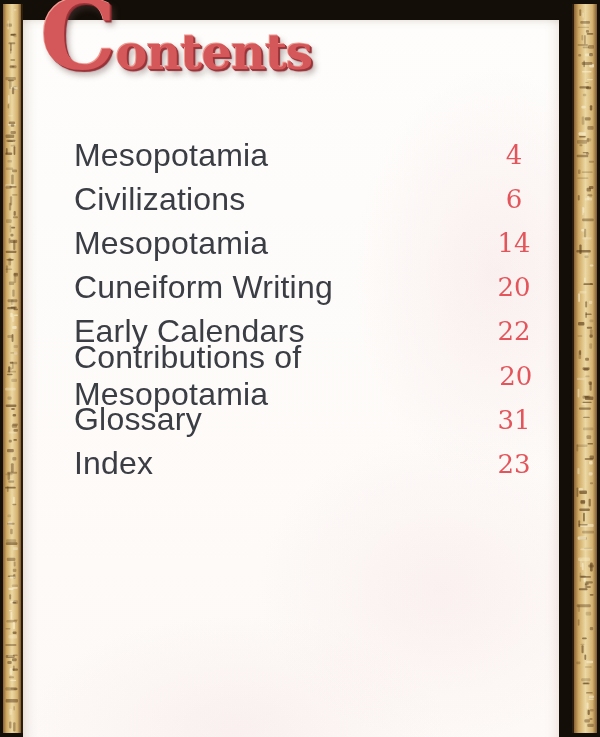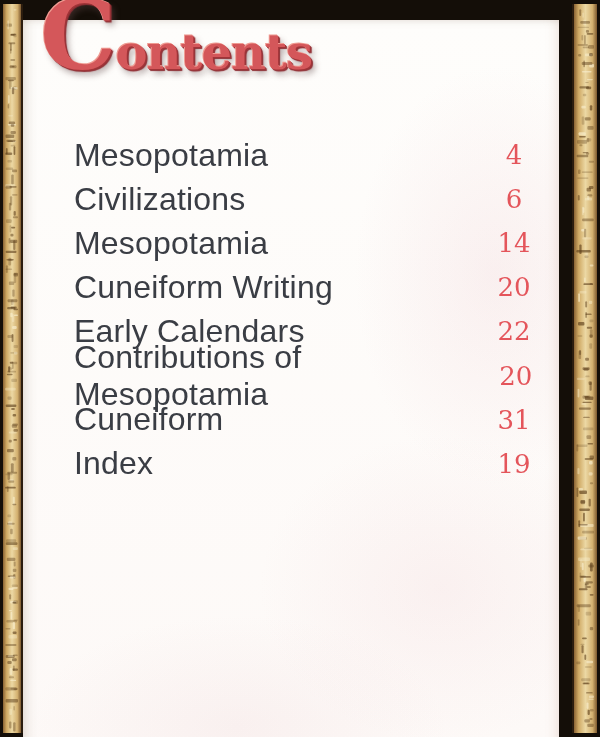--- a/index.html
+++ b/index.html
@@ -424,22 +424,22 @@
     <span class="toc-page">22</span>
   </li>
 
 
   <li class="toc-row">
     <span class="toc-label">Contributions of Mesopotamia</span>
     <span class="toc-page">20</span>
   </li>
 
   <li class="toc-row">
-    <span class="toc-label">Cuneiform</span>
+    <span class="toc-label">Glossary</span>
     <span class="toc-page">31</span>
   </li>
 
   <li class="toc-row">
     <span class="toc-label">Index</span>
-    <span class="toc-page">19</span>
+    <span class="toc-page">23</span>
   </li>
 </ul>
 </div>
 
 </body></html>

